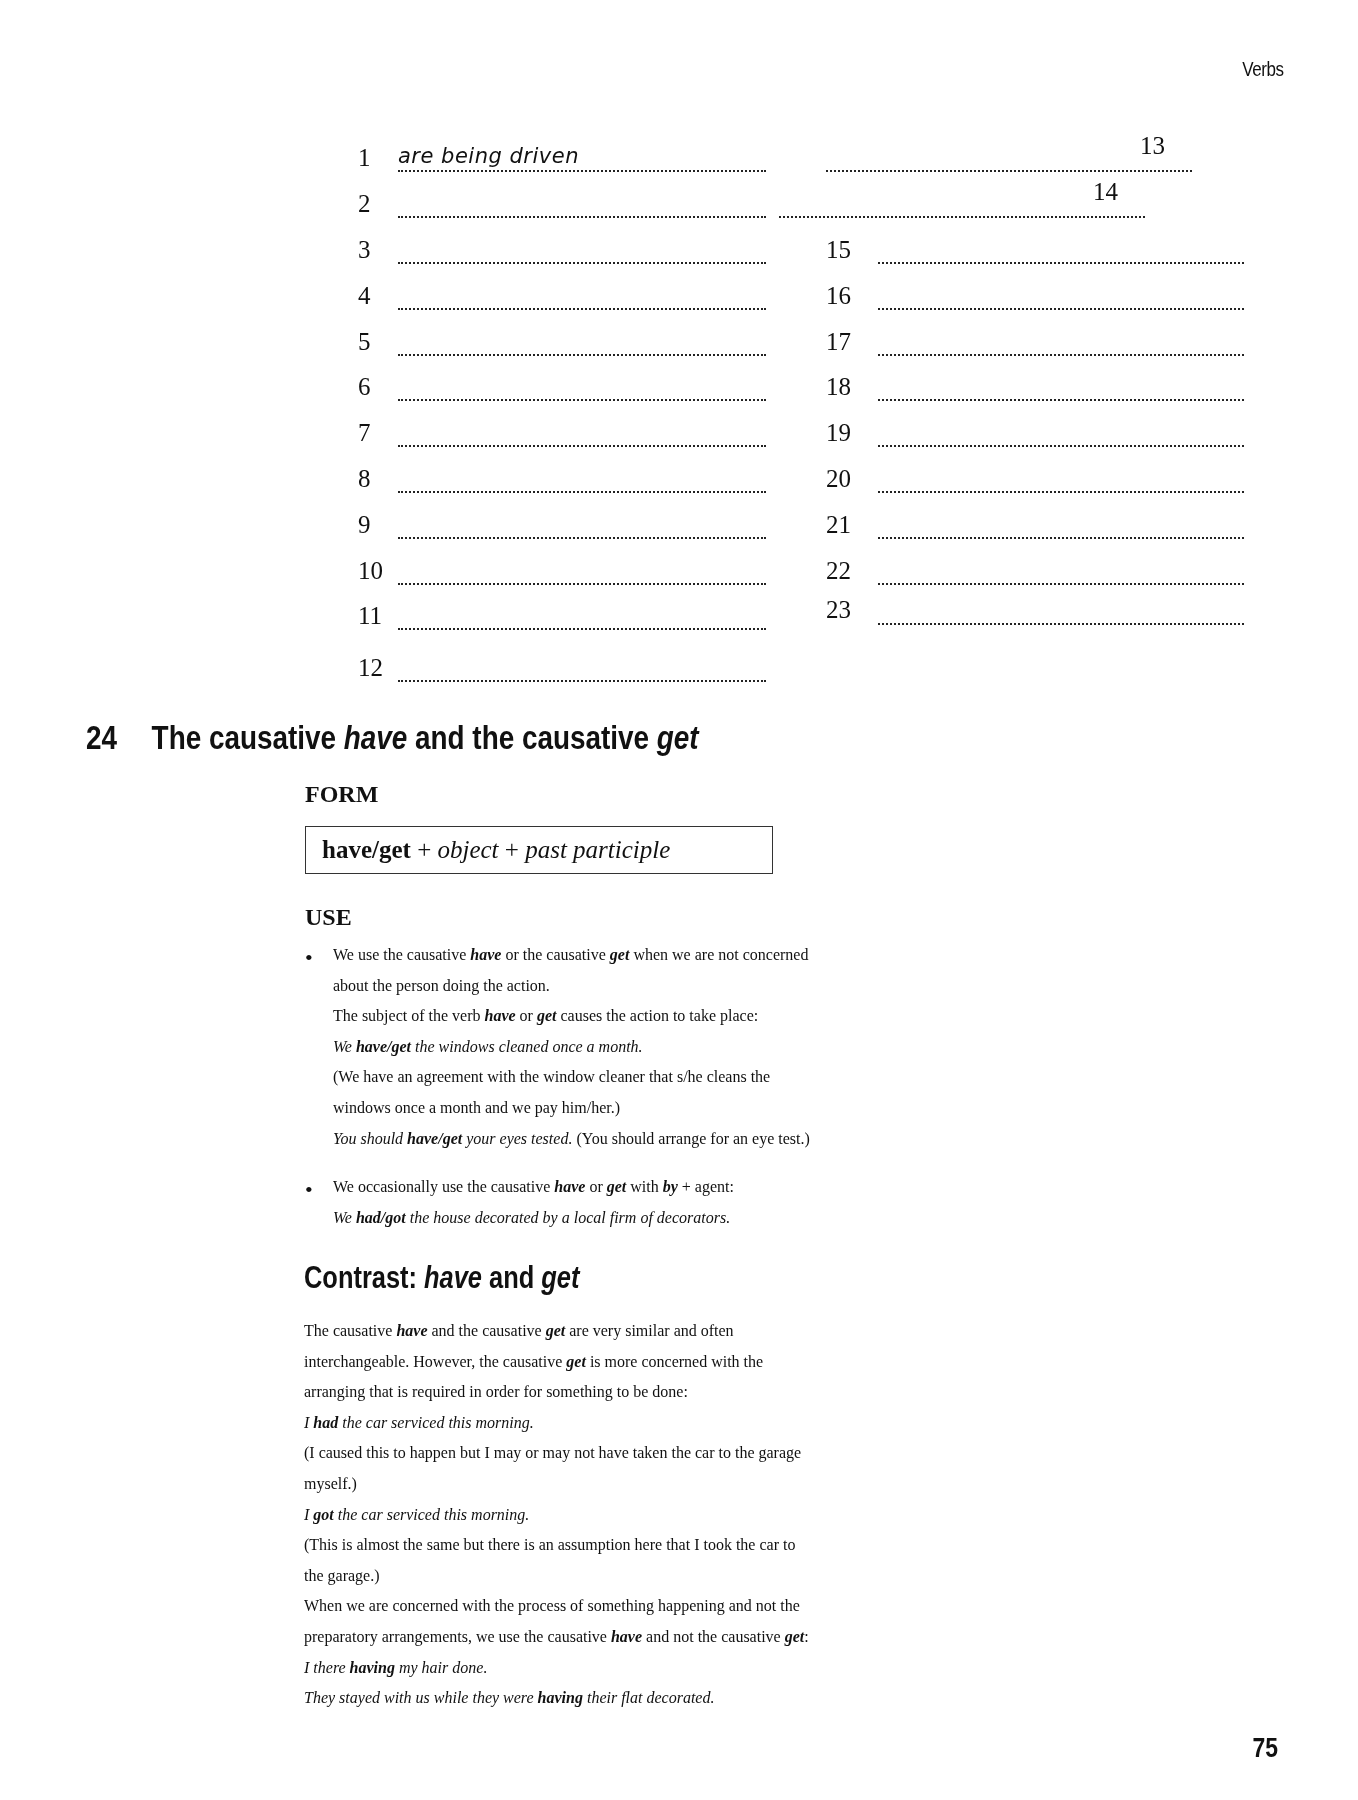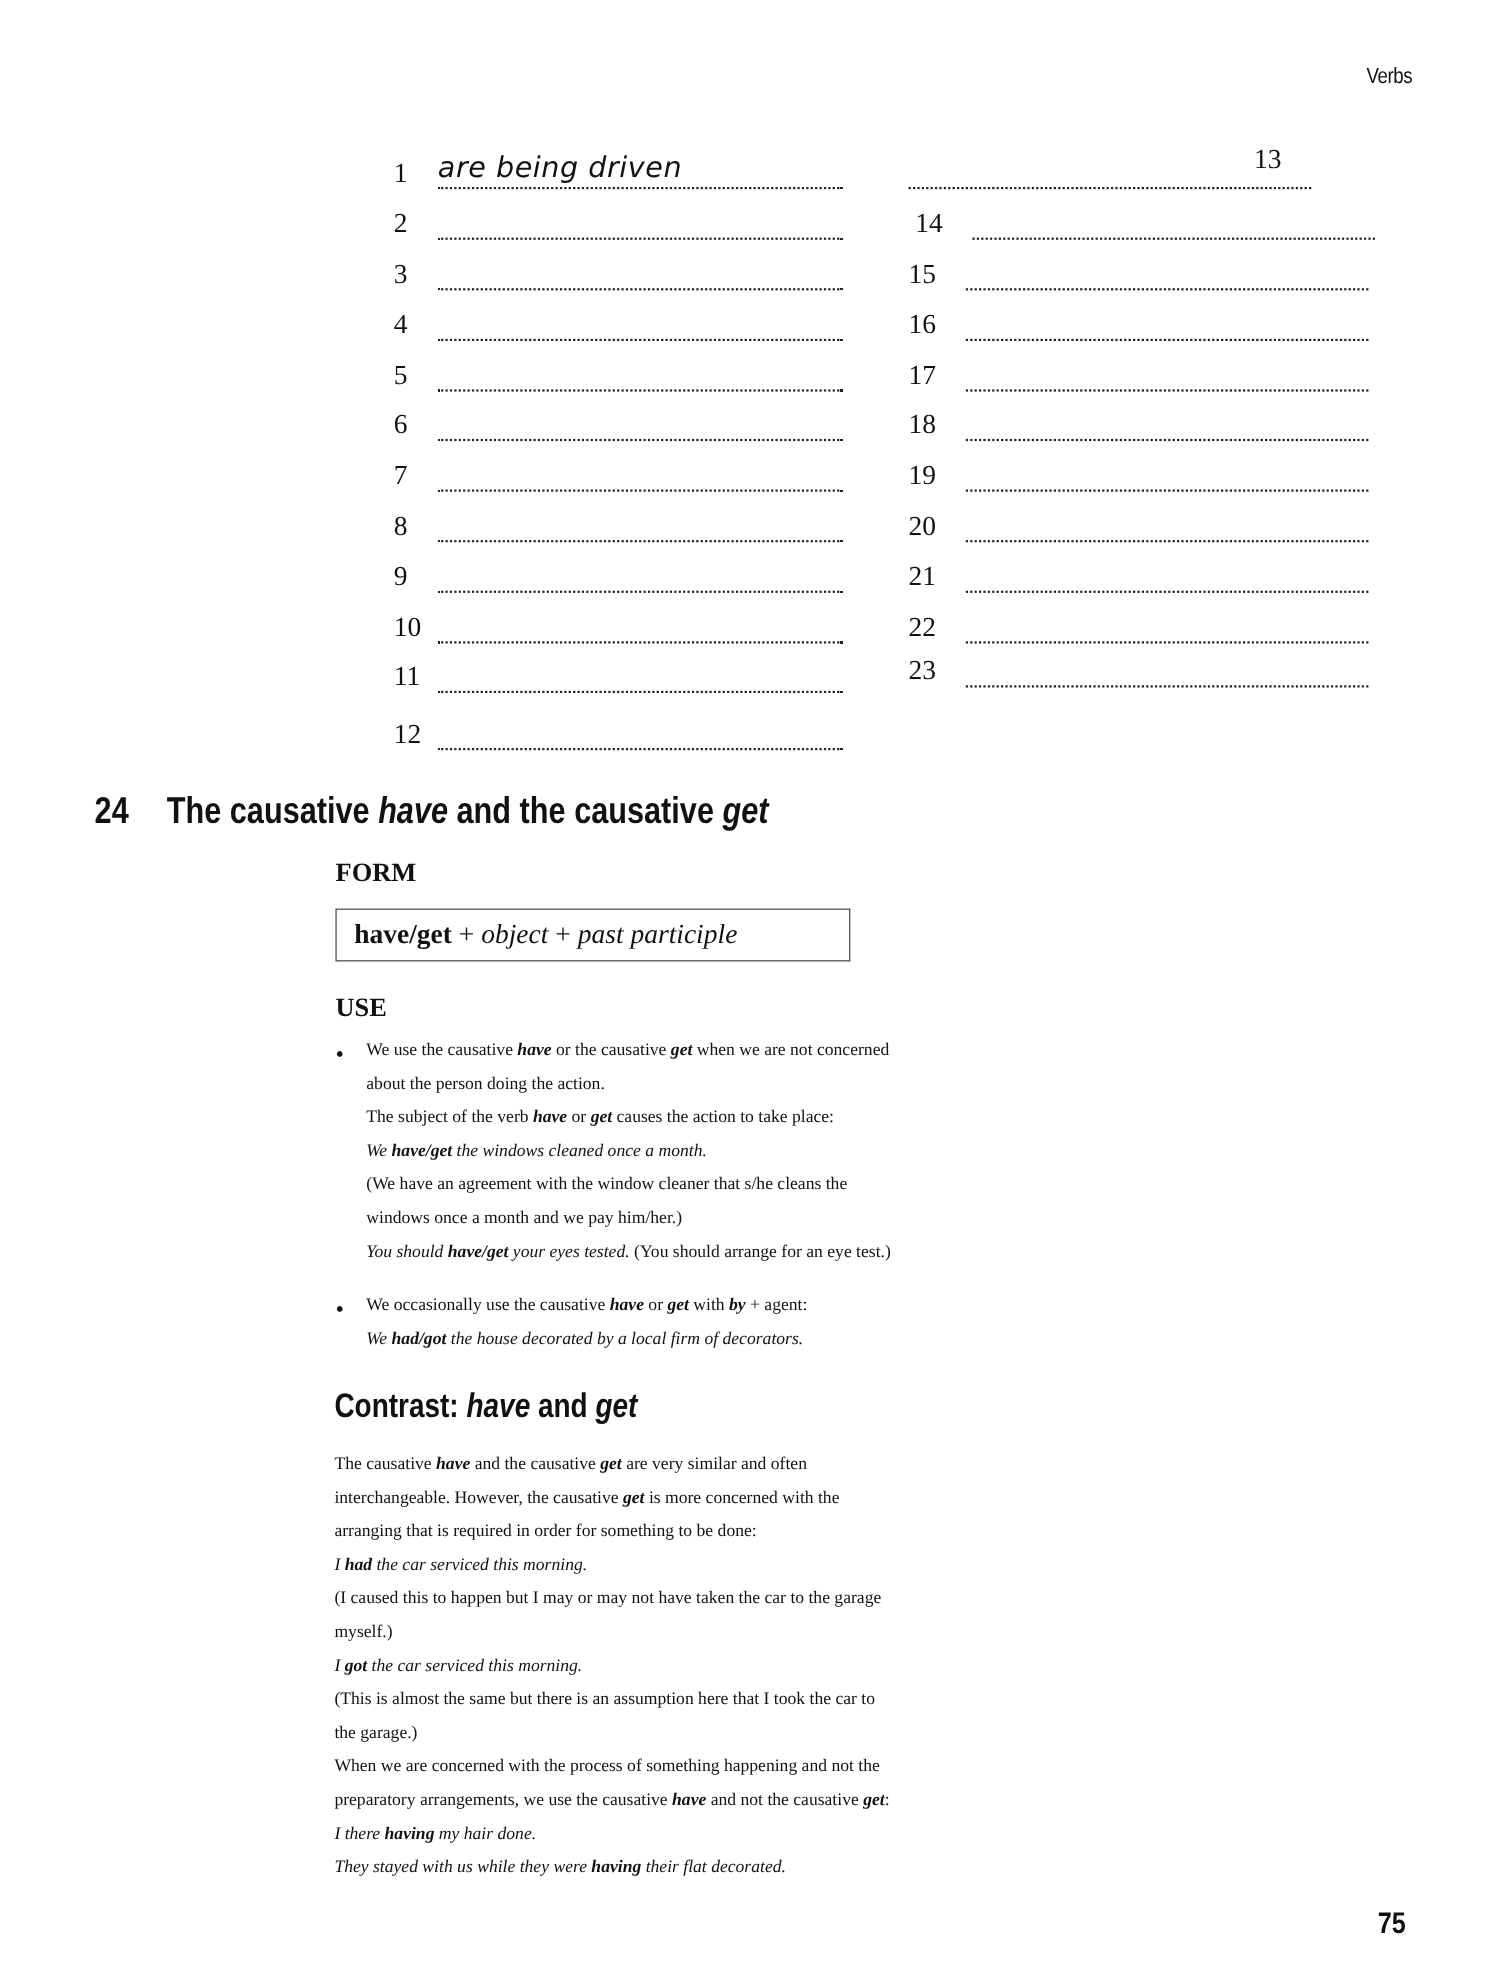--- a/index.html
+++ b/index.html
@@ -3,21 +3,21 @@
 <meta charset="utf-8">
 <style>
   html, body { margin: 0; padding: 0; background: #ffffff; }
   body { width: 1358px; height: 1800px; position: relative; overflow: hidden; color: #111; }
   .runhead { position: absolute; right: 74px; top: 58px; font-family: "Liberation Sans", sans-serif; font-size: 20px; letter-spacing: -0.5px; transform: scaleX(0.85); transform-origin: right; }
   .pageno { position: absolute; right: 80px; top: 1733px; font-family: "Liberation Sans", sans-serif; font-weight: bold; font-size: 27px; transform: scaleX(0.85); transform-origin: right; }
   .answers { position: absolute; left: 0; top: 0; }
   .arow { position: absolute; height: 40px; display: flex; align-items: flex-end; font-family: "Liberation Serif", serif; font-size: 25px; }
   .arow .num { display: inline-block; width: 40px; }
   .arow .line { position: relative; display: inline-block; border-bottom: 2px dotted #222; height: 28px; }
-  .arow .written { position: absolute; left: 0; bottom: 2px; font-family: "DejaVu Sans", sans-serif; font-style: italic; font-size: 26px; letter-spacing: 0.5px; }
+  .arow .written { position: absolute; left: 0; bottom: 2px; font-family: "DejaVu Sans", sans-serif; font-style: italic; font-size: 21px; letter-spacing: 0.5px; }
   .section-heading { position: absolute; left: 86px; top: 718px; font-family: "Liberation Sans", sans-serif; font-weight: bold; font-size: 34px; transform: scaleX(0.82); transform-origin: left; white-space: nowrap; }
   .section-heading .snum { display: inline-block; width: 80px; }
   .label { position: absolute; font-family: "Liberation Serif", serif; font-weight: bold; font-size: 24px; }
   .formbox { position: absolute; left: 305px; top: 826px; width: 468px; height: 48px; border: 1.5px solid #333; box-sizing: border-box; font-family: "Liberation Serif", serif; font-size: 25px; padding: 9px 0 0 16px; }
   .formbox b { font-weight: bold; }
   .body { position: absolute; font-family: "Liberation Serif", serif; font-size: 16px; line-height: 30.6px; }
   .bullet { position: absolute; left: 305px; font-size: 22px; }
   .i { font-style: italic; }
   .b { font-weight: bold; }
   .bi { font-weight: bold; font-style: italic; }
@@ -79,21 +79,21 @@
     </div>
   <div class="arow" style="left:358px;top:642px;">
       <span class="num">12</span>
       <span class="line" style="width:368px"></span>
     </div>
 
   <div class="arow" style="left:826px;top:132px;flex-direction:column;">
       <span class="num" style="width:52px">13</span>
       <span class="line" style="width:366px"></span>
     </div>
-  <div class="arow" style="left:832px;top:178px;">
+  <div class="arow" style="left:779px;top:178px;flex-direction:column;">
       <span class="num" style="width:52px">14</span>
       <span class="line" style="width:366px"></span>
     </div>
   <div class="arow" style="left:826px;top:224px;">
       <span class="num" style="width:52px">15</span>
       <span class="line" style="width:366px"></span>
     </div>
   <div class="arow" style="left:826px;top:270px;">
       <span class="num" style="width:52px">16</span>
       <span class="line" style="width:366px"></span>

